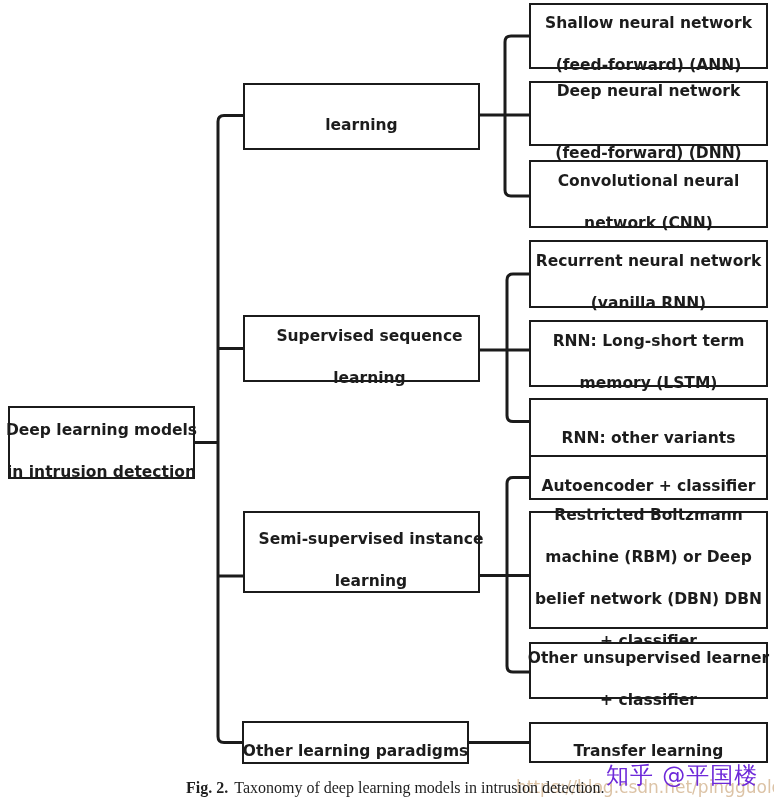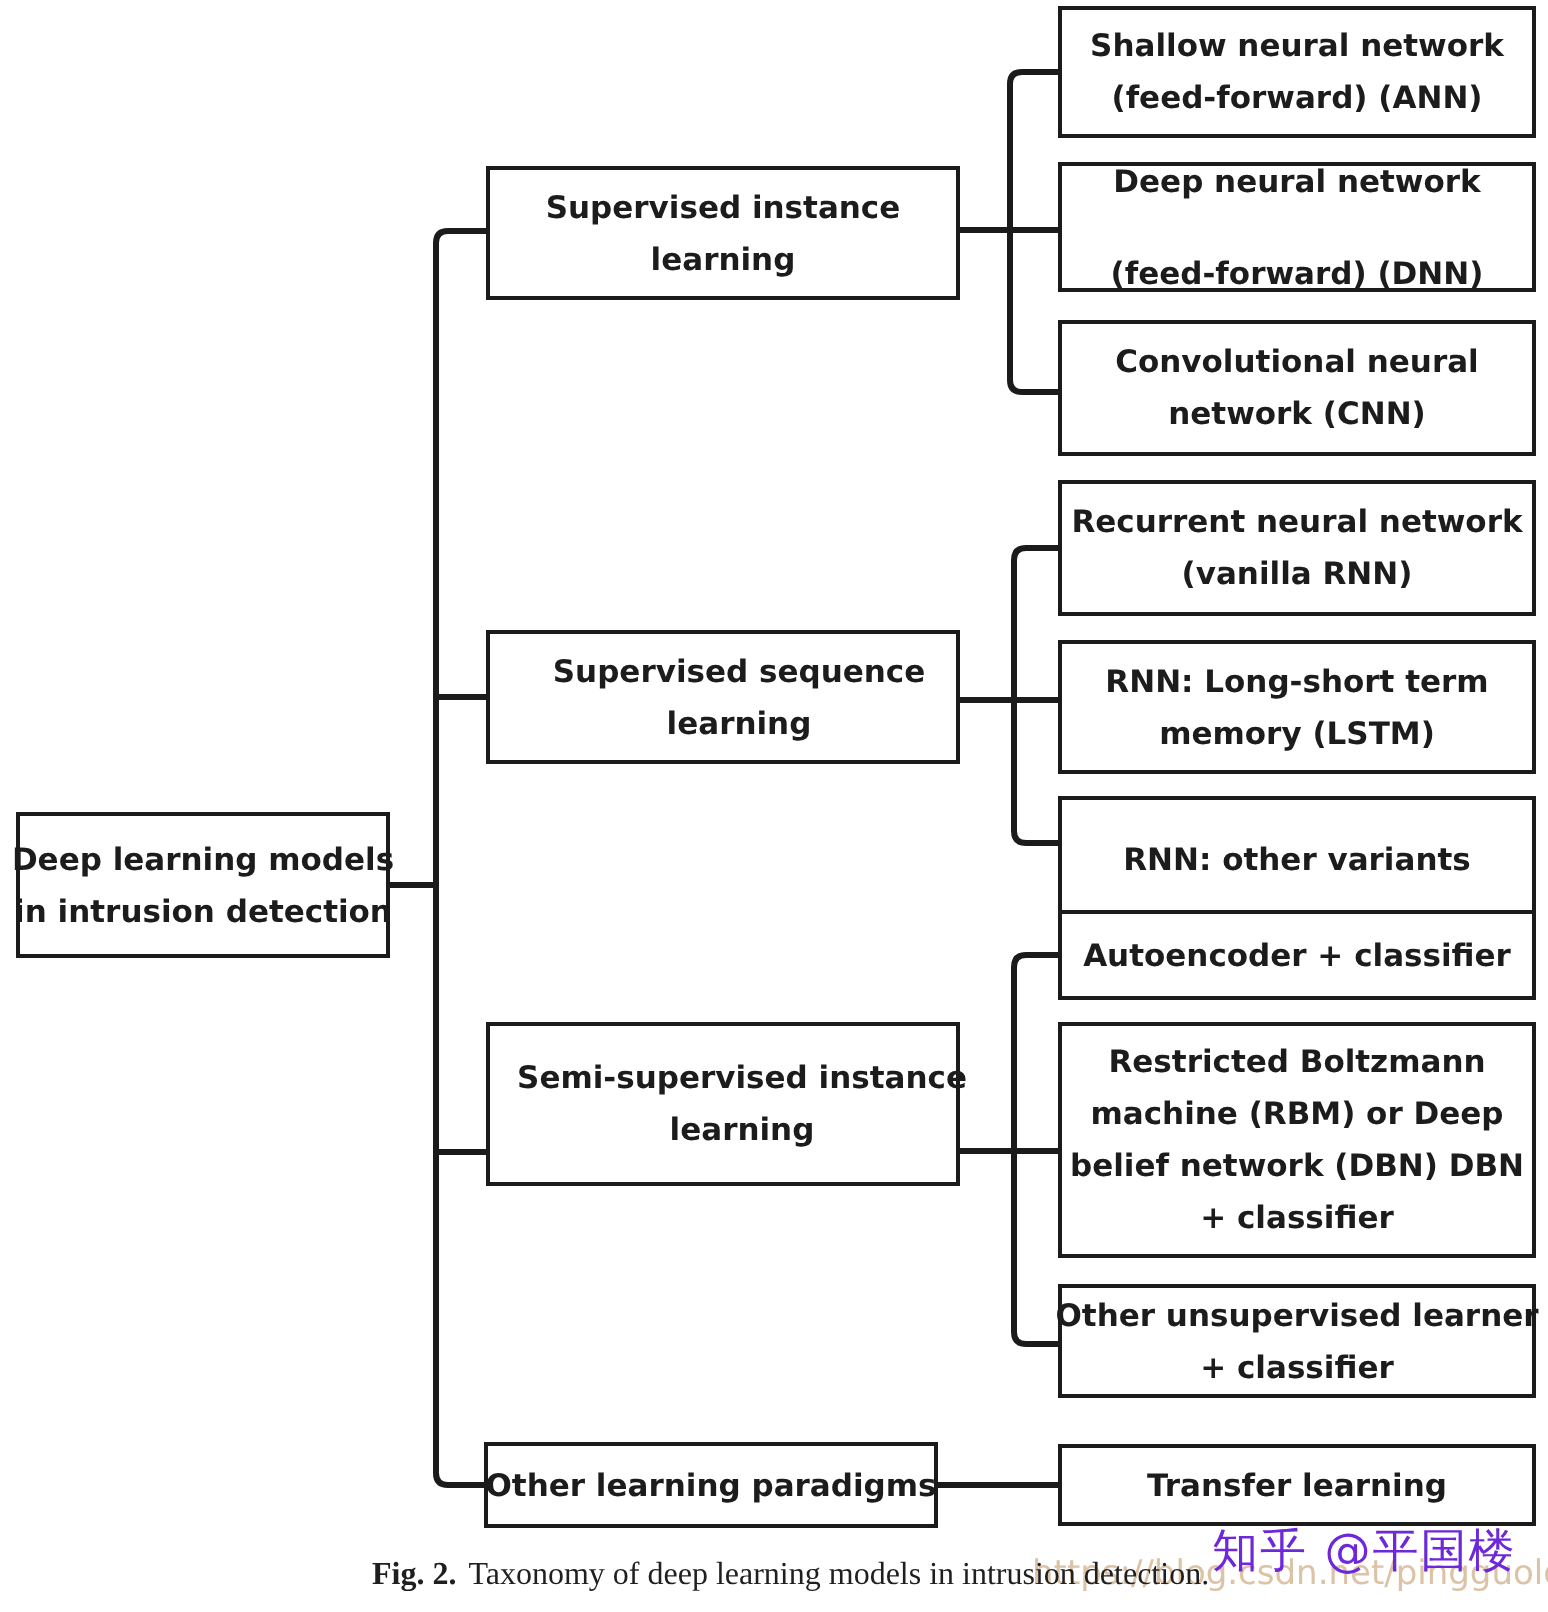--- a/index.html
+++ b/index.html
@@ -8,21 +8,21 @@
     font-family:"DejaVu Sans",sans-serif;
   }
   #connectors{position:absolute;left:0;top:0;z-index:0;}
   .node{
     position:absolute;z-index:1;box-sizing:border-box;
     background:#ffffff;border:2px solid #1b1b1b;
     display:flex;flex-direction:column;justify-content:center;align-items:center;
     text-align:center;color:#1c1c1c;font-weight:bold;font-size:15.5px;line-height:26px;
     padding:0 4px;
   }
-  .node .ln{display:block;white-space:nowrap;}
+  .node .ln{display:block;white-space:nowrap;margin-top:16px;}
   #caption{
     position:absolute;left:186px;top:779px;z-index:2;
     font-family:"Liberation Serif","DejaVu Serif",serif;
     font-size:16px;color:#1f1f1f;white-space:nowrap;
   }
   #caption .cap-label{font-weight:bold;margin-right:6px;}
   #wm-zhihu{
     position:absolute;left:606px;top:760px;z-index:1;
     font-size:23px;color:#6d28d9;white-space:nowrap;letter-spacing:1px;
   }
@@ -46,21 +46,20 @@
     <path d="M469 742.5 H529"></path>
   </g>
 </svg>
 
 <div class="node" style="left:8px;top:406px;width:187px;height:73px;">
   <span class="ln">Deep learning models</span>
   <span class="ln">in intrusion detection</span>
 </div>
 
 <div class="node" style="left:243px;top:83px;width:237px;height:67px;">
-  <span class="ln">Supervised instance</span>
   <span class="ln">learning</span>
 </div>
 <div class="node" style="left:243px;top:315px;width:237px;height:67px;padding-left:20px;">
   <span class="ln">Supervised sequence</span>
   <span class="ln">learning</span>
 </div>
 <div class="node" style="left:243px;top:511px;width:237px;height:82px;padding-left:23px;">
   <span class="ln">Semi-supervised instance</span>
   <span class="ln">learning</span>
 </div>

